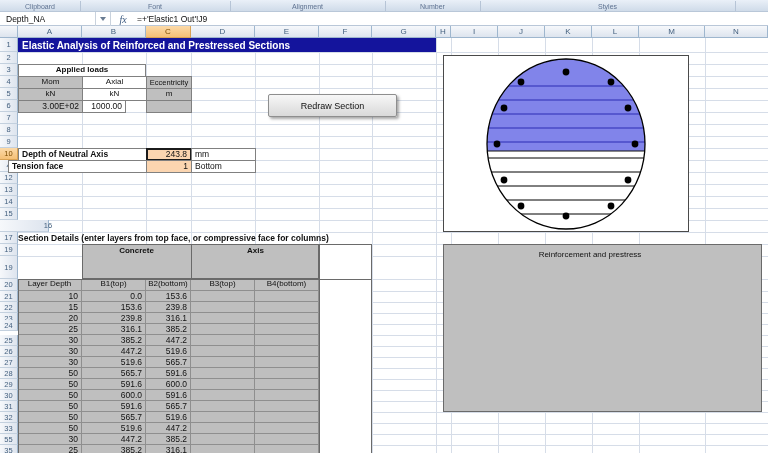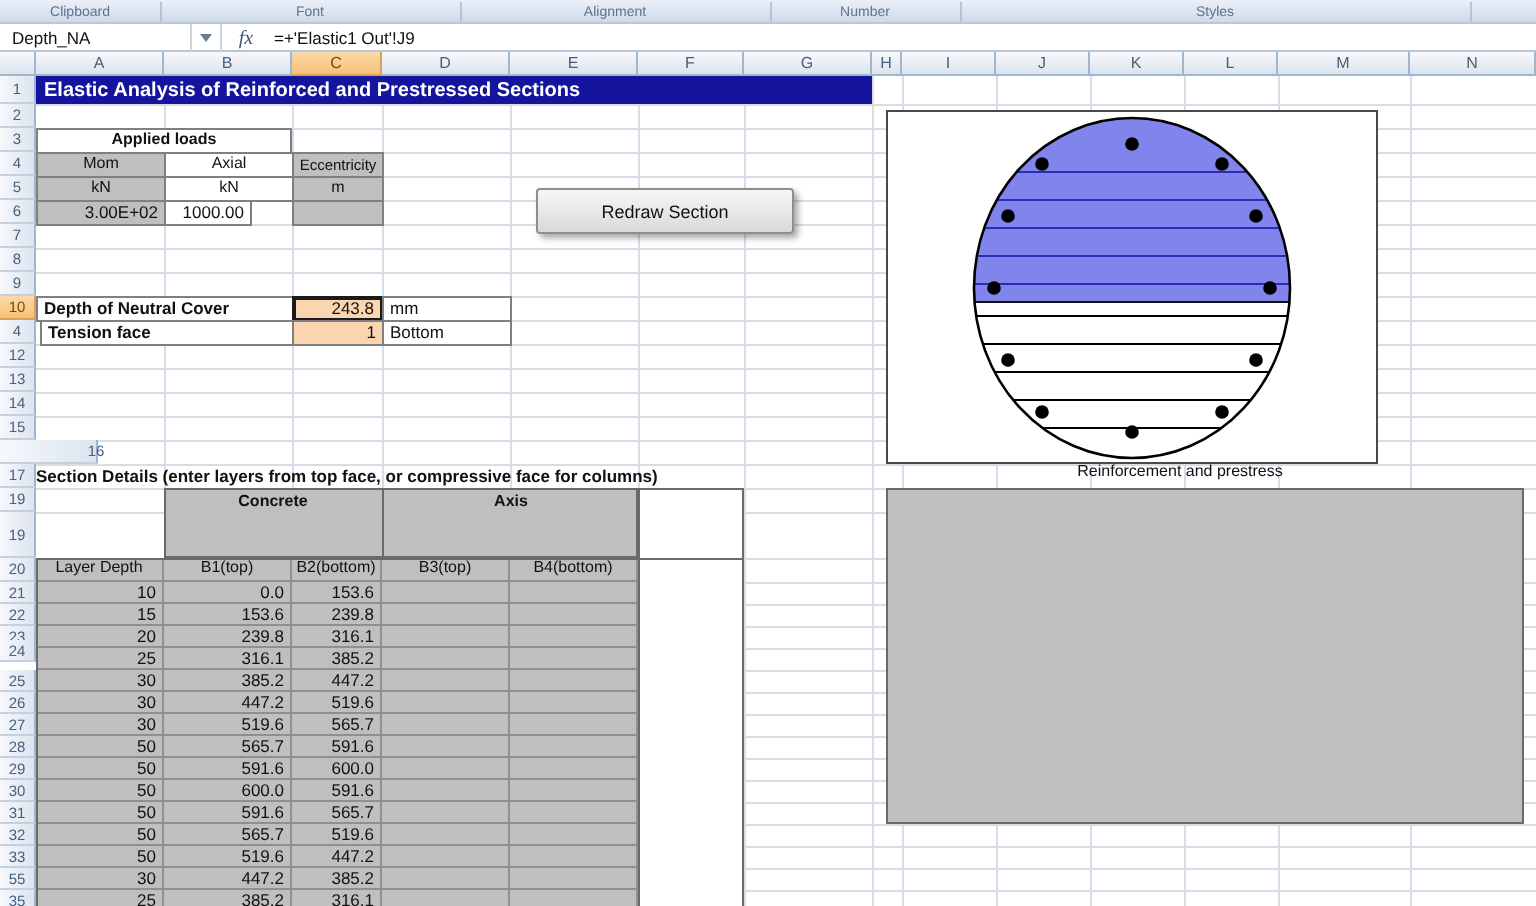--- a/index.html
+++ b/index.html
@@ -370,25 +370,25 @@
 <div class="cell bd c-center gray" style="left:18px;top:88px;width:65px;height:13px;font-size:8px">kN</div>
 <div class="cell bd c-center whitebg" style="left:82px;top:88px;width:65px;height:13px;font-size:8px">kN</div>
 <div class="cell bd c-center gray" style="left:146px;top:88px;width:46px;height:13px;font-size:8px">m</div>
 
 <div class="cell bd c-right gray" style="left:18px;top:100px;width:65px;height:13px">3.00E+02</div>
 <div class="cell bd c-right whitebg" style="left:82px;top:100px;width:44px;height:13px">1000.00</div>
 <div class="cell bd c-right gray" style="left:146px;top:100px;width:46px;height:13px"></div>
 
 <div id="redraw">Redraw Section</div>
 
-<div class="cell bd bold c-left whitebg" style="left:18px;top:148px;width:129px;height:13px">Depth of Neutral Cover</div>
+<div class="cell bd bold c-left whitebg" style="left:18px;top:148px;width:129px;height:13px">Depth of Neutral Axis</div>
 <div class="cell c-right" style="left:146px;top:148px;width:46px;height:13px;background:#fbd5b0;border:2px solid #1b1b1b">243.8</div>
 <div class="cell bd c-left whitebg" style="left:191px;top:148px;width:65px;height:13px">mm</div>
 
-<div class="cell bd bold c-left whitebg" style="left:20px;top:160px;width:151px;height:13px">Tension face</div>
+<div class="cell bd bold c-left whitebg" style="left:8px;top:160px;width:151px;height:13px">Tension face</div>
 <div class="cell bd c-right" style="left:146px;top:160px;width:46px;height:13px;background:#fbd5b0">1</div>
 <div class="cell bd c-left whitebg" style="left:191px;top:160px;width:65px;height:13px">Bottom</div>
 
 <div class="cell bold" style="left:18px;top:232px;width:430px;height:12px;background:transparent">Section Details (enter layers from top face, or compressive face for columns)</div>
 
 <div class="cell gray" style="left:82px;top:244px;width:237px;height:35px;border:1px solid #6a6a6a"></div>
 <div style="position:absolute;left:191px;top:244px;width:1px;height:35px;background:#6a6a6a"></div>
 <div class="cell c-center bold" style="left:82px;top:245px;width:109px;height:12px;background:transparent;font-size:8px">Concrete</div>
 <div class="cell c-center bold" style="left:192px;top:245px;width:127px;height:12px;background:transparent;font-size:8px">Axis</div>
 
@@ -432,15 +432,15 @@
       <circle cx="60" cy="124" r="3.4"></circle>
         <circle cx="184" cy="124" r="3.4"></circle>
       <circle cx="77" cy="150" r="3.4"></circle>
         <circle cx="167" cy="150" r="3.4"></circle>
       <circle cx="122" cy="160" r="3.4"></circle>
     </g>
   </svg>
 </div>
 
 <div class="cell gray" style="left:443px;top:244px;width:319px;height:168px;border:1px solid #6a6a6a"></div>
-<div class="cell c-center" style="left:443px;top:230px;width:294px;height:12px;background:transparent;font-size:8px">Reinforcement and prestress</div>
+<div class="cell c-center" style="left:443px;top:249px;width:294px;height:12px;background:transparent;font-size:8px">Reinforcement and prestress</div>
 
 <div class="outline" style="left:18px;top:279px;width:354px;height:177px"></div>
 
 </body></html>

